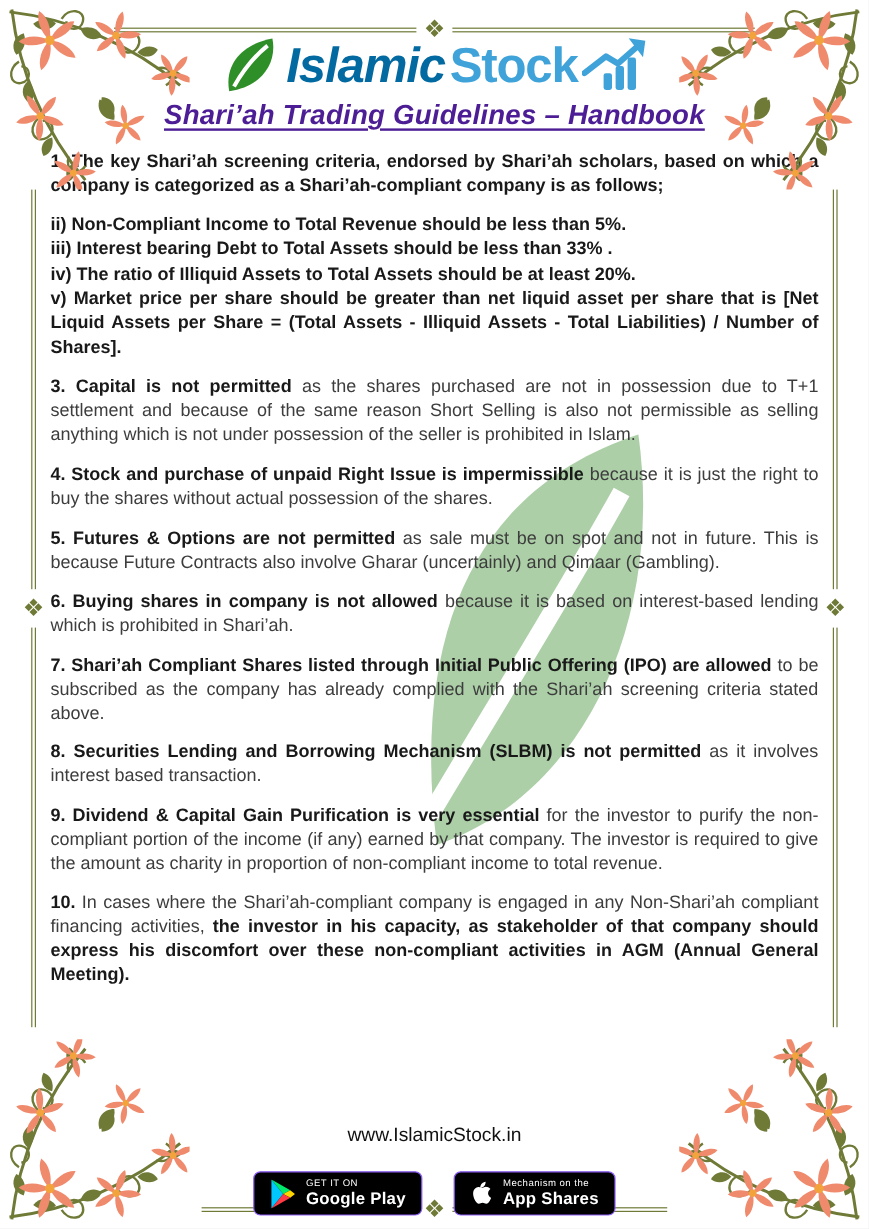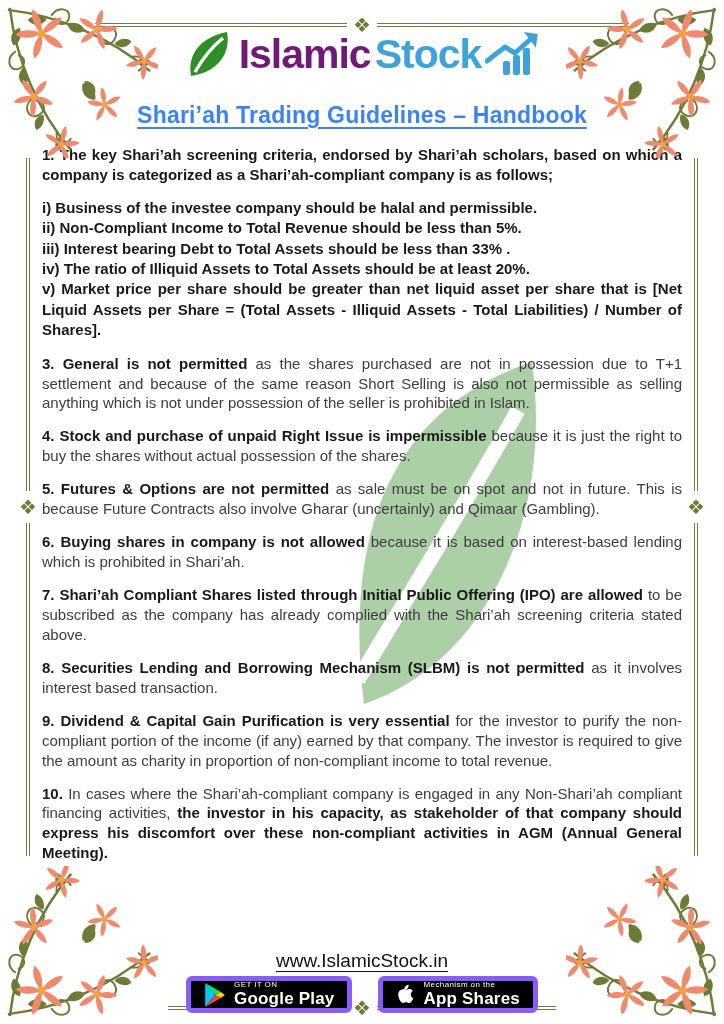--- a/index.html
+++ b/index.html
@@ -23,42 +23,42 @@
   .corner.tl { top:0; left:0; }
   .corner.tr { top:0; right:0; transform:scaleX(-1); }
   .corner.bl { bottom:0; left:0; transform:scaleY(-1); }
   .corner.br { bottom:0; right:0; transform:scale(-1,-1); }
   
   .watermark { position:absolute; left:318px; top:348px; width:232px; height:368px; z-index:0; }
   
   .content { position:absolute; left:42px; right:42px; top:26px; z-index:1; }
   .logo-row { display:flex; align-items:center; justify-content:center; gap:4px; height:56px; }
   .logo-name { font-size:41px; font-weight:800; letter-spacing:-1px; line-height:1; }
-  .logo-dark  { color:#701a75; }
+  .logo-dark  { color:#0369a1;font-style:italic; }
   .logo-light { color:#3fa3d9; }
   .doc-title {
-    text-align:center; font-size:23px; font-weight:bold; 
-    color:#3b82f6; text-decoration:underline; text-underline-offset:4px;
-    margin-top:20px; margin-bottom:16px; letter-spacing:0.2px;
+    text-align:center; font-size:23px; font-weight:bold; font-style:italic;
+    color:#4c1d95; text-decoration:underline; text-underline-offset:4px;
+    margin-top:0; margin-bottom:16px; letter-spacing:0.2px;
   }
   .para { font-size:15px; line-height:1.33; text-align:justify; color:#3d3d3d; margin-bottom:13px; }
   .para b { color:#191919; }
   .crit-list { margin-bottom:13px; }
   .crit-item { font-size:15px; line-height:1.36; text-align:justify; font-weight:bold; color:#191919; }
   
   .footer { position:absolute; left:0; right:0; bottom:11px; text-align:center; z-index:2; }
-  .site-link { display:inline-block; font-size:19px; color:#111; text-decoration:underline; text-underline-offset:4px; margin-bottom:4px; cursor:pointer; }
+  .site-link { display:inline-block; font-size:16px; color:#111; text-underline-offset:4px; margin-bottom:20px; cursor:pointer; }
   .badge-row { display:flex; justify-content:center; gap:26px; }
   .badge {
     display:inline-flex; align-items:center; gap:8px; background:#000; color:#fff;
-    border-radius:6px; padding:4px 13px; height:37px; cursor:pointer; border:5px solid #8b5cf6;
+    border-radius:6px; padding:4px 13px; height:37px; cursor:pointer; border:1px solid #8b5cf6;
   }
   .badge-text { display:flex; flex-direction:column; align-items:flex-start; line-height:1.12; }
   .badge-tagline { font-size:8px; letter-spacing:0.4px; }
-  .badge-store { font-size:17px; font-weight:bold; letter-spacing:0.2px; }
+  .badge-store { font-size:14px; font-weight:bold; letter-spacing:0.2px; }
 </style>
 </head>
 <body>
 
 <div id="canvas">
 
   <svg width="0" height="0" style="position:absolute" aria-hidden="true">
     <defs>
       <path id="petal" d="M0,0 C4,-7 4,-16 0,-21 C-4,-16 -4,-7 0,0 Z" fill="#ef8a6d"></path>
       <g id="flower">
@@ -160,29 +160,28 @@
         <path d="M2,30 L20,16 L30,22 L48,6" stroke="#3fa3d9" stroke-width="5" fill="none" stroke-linecap="round" stroke-linejoin="round"></path>
         <path d="M38,2 L52,2 L52,16 Z" fill="#3fa3d9" transform="rotate(8 46 8)"></path>
       </svg>
     </div>
 
     <div class="doc-title">Shari’ah Trading Guidelines – Handbook</div>
 
     <p class="para"><b><span>1</span>. <span>The key Shari’ah screening criteria, endorsed by Shari’ah scholars, based on which a company is categorized as a Shari’ah-compliant company is as follows;</span></b></p>
 
     <div class="crit-list">
-        <div class="crit-item">i) Business of the investee company should be halal and permissible.</div>
         <div class="crit-item">ii) Non-Compliant Income to Total Revenue should be less than 5%.</div>
         <div class="crit-item">iii) Interest bearing Debt to Total Assets should be less than 33% .</div>
         <div class="crit-item">iv) The ratio of Illiquid Assets to Total Assets should be at least 20%.</div>
         <div class="crit-item">v) Market price per share should be greater than net liquid asset per share that is [Net Liquid Assets per Share = (Total Assets - Illiquid Assets - Total Liabilities) / Number of Shares].</div>
       </div>
 
     <div id="paras">
-        <p class="para"><b>3. </b><b>General is not permitted</b><span> as the shares purchased are not in possession due to T+1 settlement and because of the same reason Short Selling is also not permissible as selling anything which is not under possession of the seller is prohibited in Islam.</span></p>
+        <p class="para"><b>3. </b><b>Capital is not permitted</b><span> as the shares purchased are not in possession due to T+1 settlement and because of the same reason Short Selling is also not permissible as selling anything which is not under possession of the seller is prohibited in Islam.</span></p>
         <p class="para"><b>4. </b><b>Stock and purchase of unpaid Right Issue is impermissible</b><span> because it is just the right to buy the shares without actual possession of the shares.</span></p>
         <p class="para"><b>5. </b><b>Futures &amp; Options are not permitted</b><span> as sale must be on spot and not in future. This is because Future Contracts also involve Gharar (uncertainly) and Qimaar (Gambling).</span></p>
         <p class="para"><b>6. </b><b>Buying shares in company is not allowed</b><span> because it is based on interest-based lending which is prohibited in Shari’ah.</span></p>
         <p class="para"><b>7. </b><b>Shari’ah Compliant Shares listed through Initial Public Offering (IPO) are allowed</b><span> to be subscribed as the company has already complied with the Shari’ah screening criteria stated above.</span></p>
         <p class="para"><b>8. </b><b>Securities Lending and Borrowing Mechanism (SLBM) is not permitted</b><span> as it involves interest based transaction.</span></p>
         <p class="para"><b>9. </b><b>Dividend &amp; Capital Gain Purification is very essential</b><span> for the investor to purify the non-compliant portion of the income (if any) earned by that company. The investor is required to give the amount as charity in proportion of non-compliant income to total revenue.</span></p>
         <p class="para"><b>10. </b><span>In cases where the Shari’ah-compliant company is engaged in any Non-Shari’ah compliant financing activities, </span><b>the investor in his capacity, as stakeholder of that company should express his discomfort over these non-compliant activities in AGM (Annual General Meeting).</b></p>
       </div>
   </div>
 

